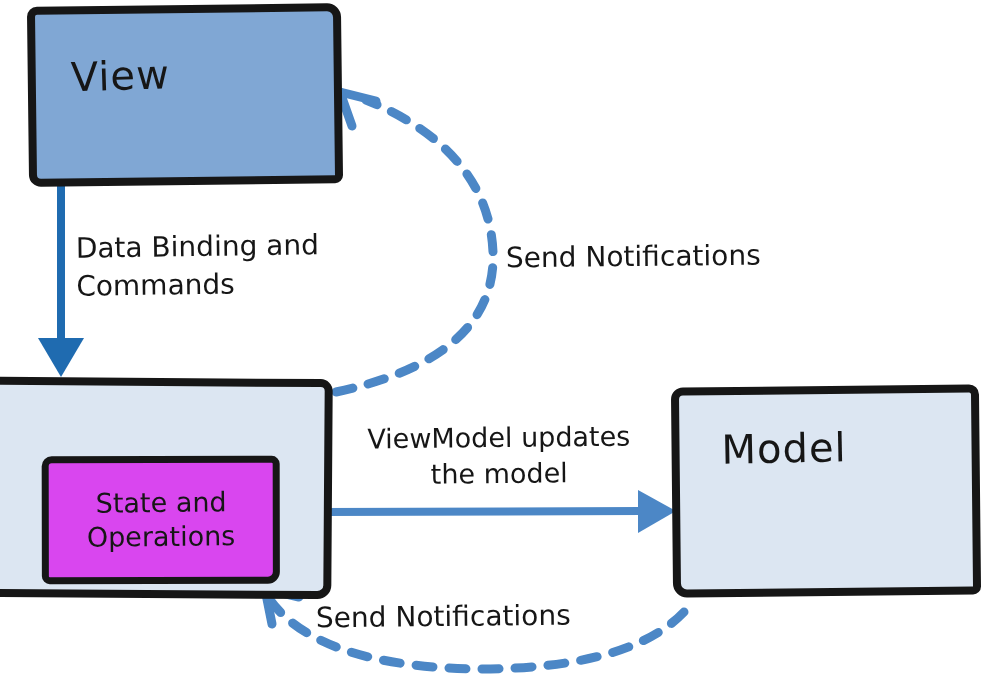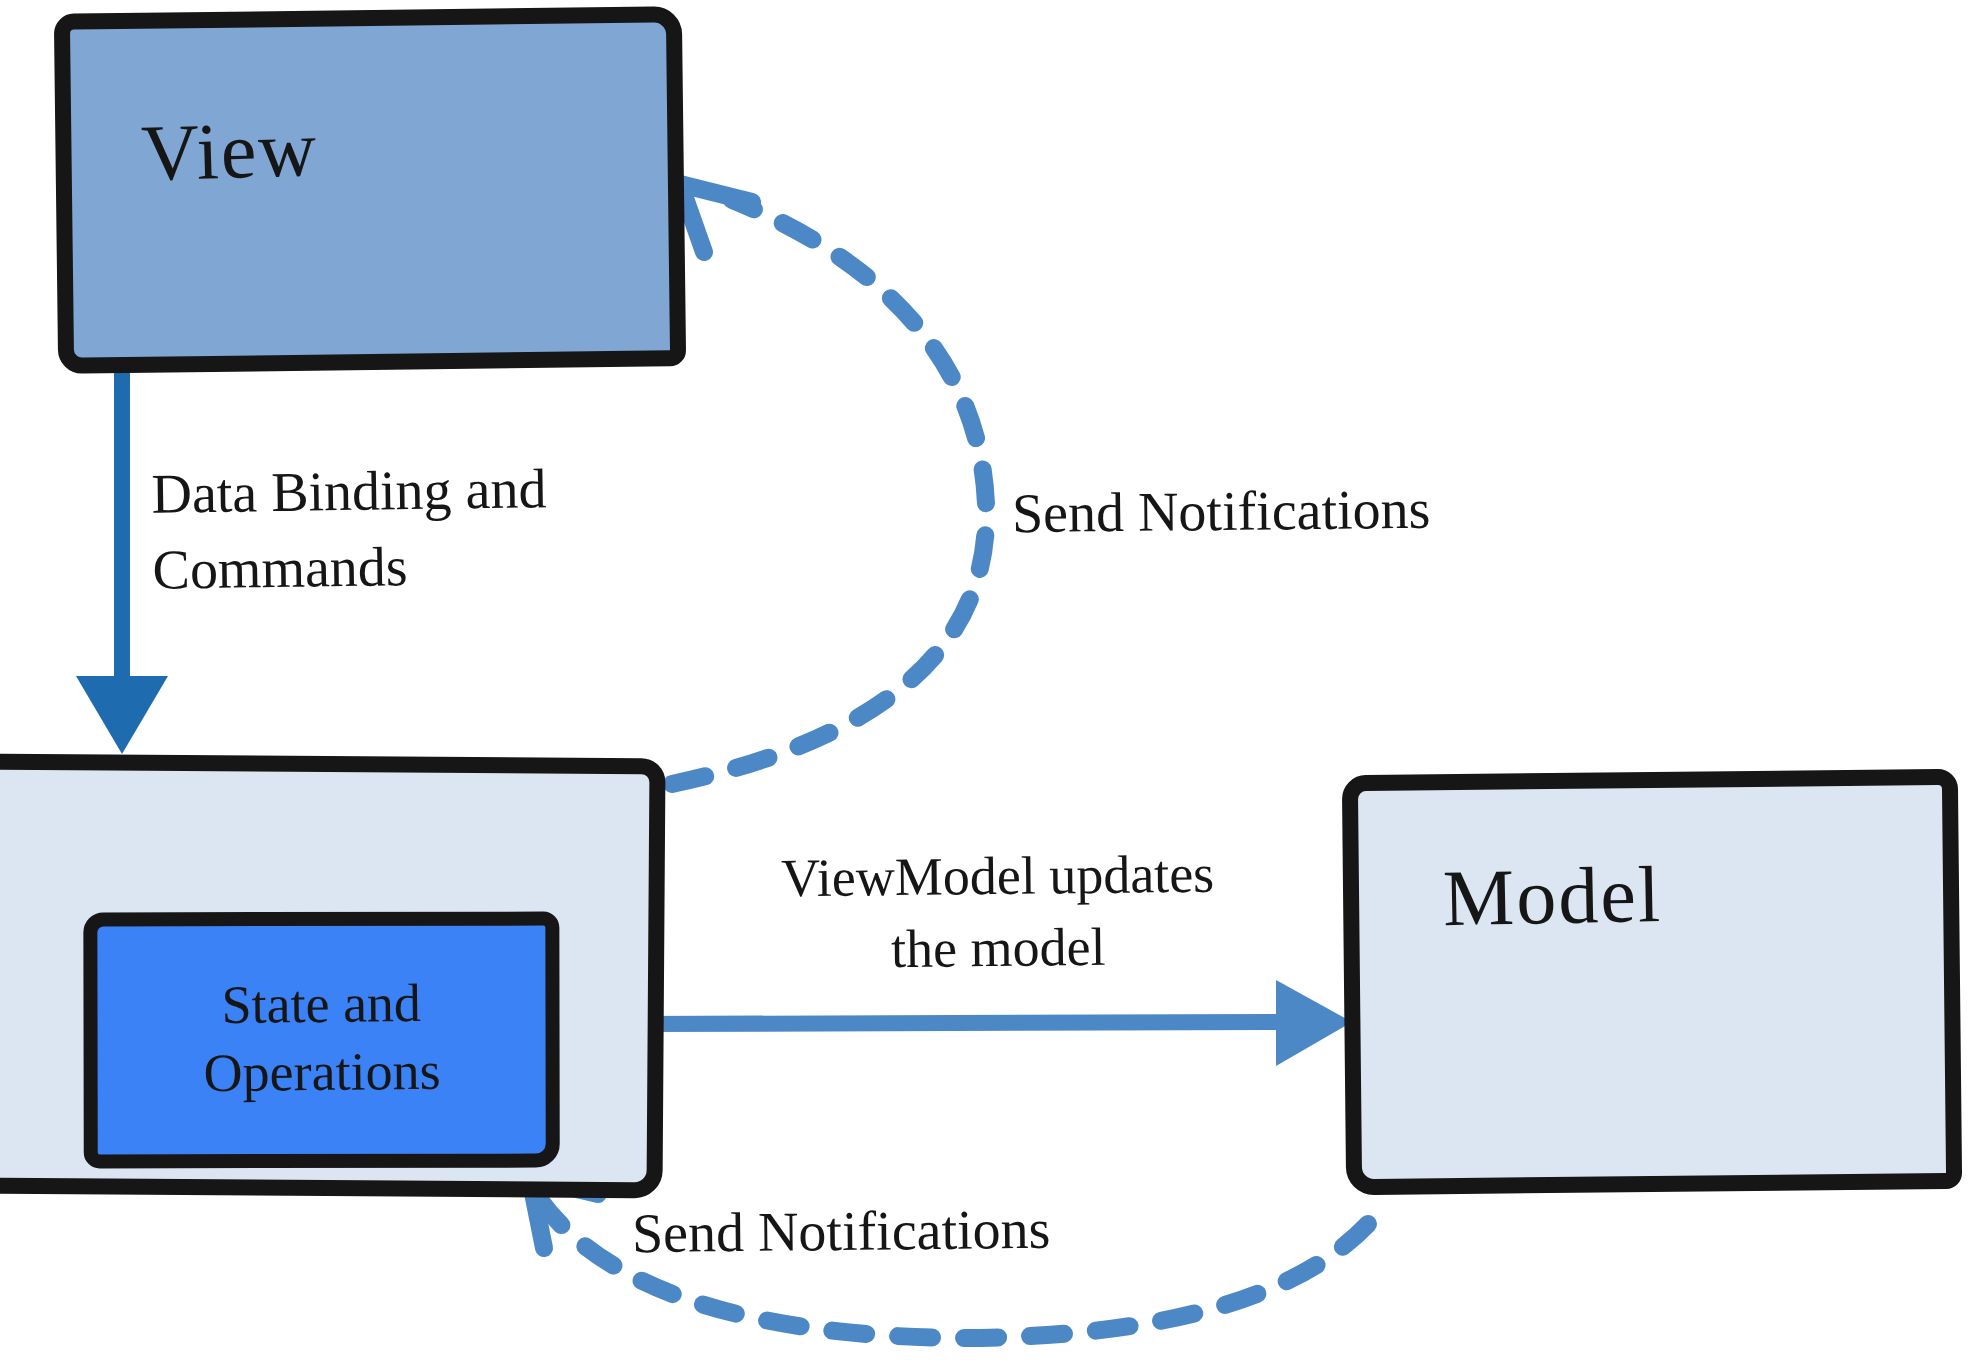--- a/index.html
+++ b/index.html
@@ -7,21 +7,20 @@
     padding: 0;
     background: #ffffff;
     font-family: "DejaVu Sans", "Liberation Sans", sans-serif;
   }
   .canvas {
     position: relative;
     width: 987px;
     height: 680px;
     background: #ffffff;
     overflow: hidden;
-    font-family: Liberation Serif, serif;
   }
   .layer {
     position: absolute;
     left: 0; top: 0;
     width: 987px;
     height: 680px;
   }
   
   .box {
     position: absolute;
@@ -46,21 +45,21 @@
     left: 672px; top: 386px;
     width: 308px; height: 210px;
     background: #dce6f2;
     border-radius: 12px 10px 8px 14px;
     transform: rotate(-0.6deg);
   }
   .box-inner {
     position: absolute;
     left: 44px; top: 70px;
     width: 238px; height: 128px;
-    background: #3b82f6;
+    background: #d946ef;
     border: 7px solid #161616;
     box-sizing: border-box;
     border-radius: 10px 8px 12px 8px;
     transform: rotate(-0.5deg);
     display: flex;
     flex-direction: column;
     align-items: center;
     justify-content: center;
   }
   

